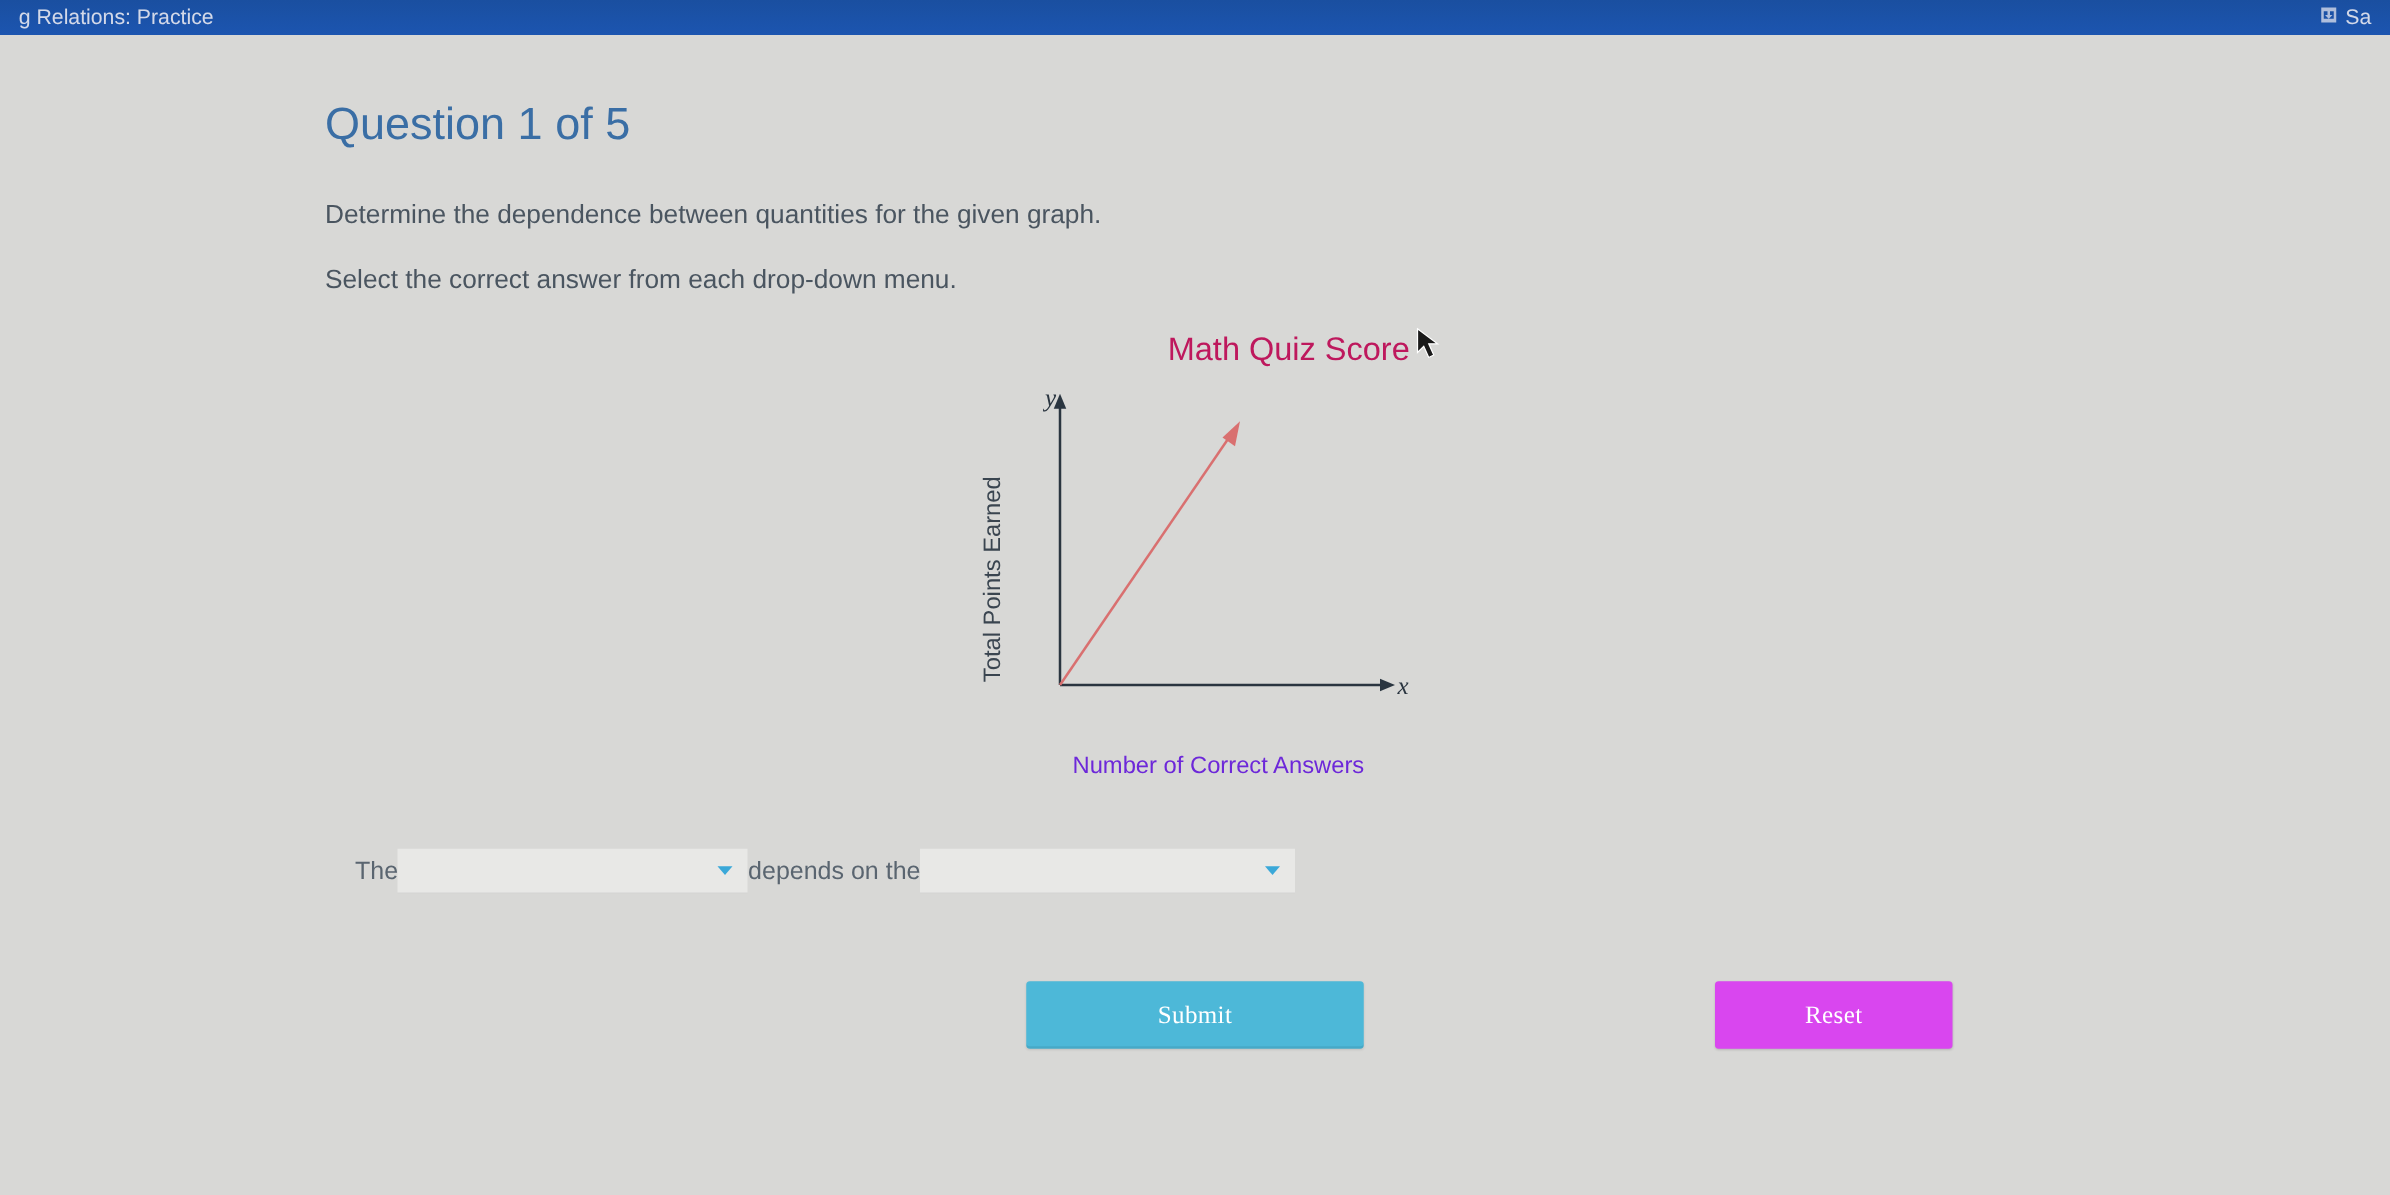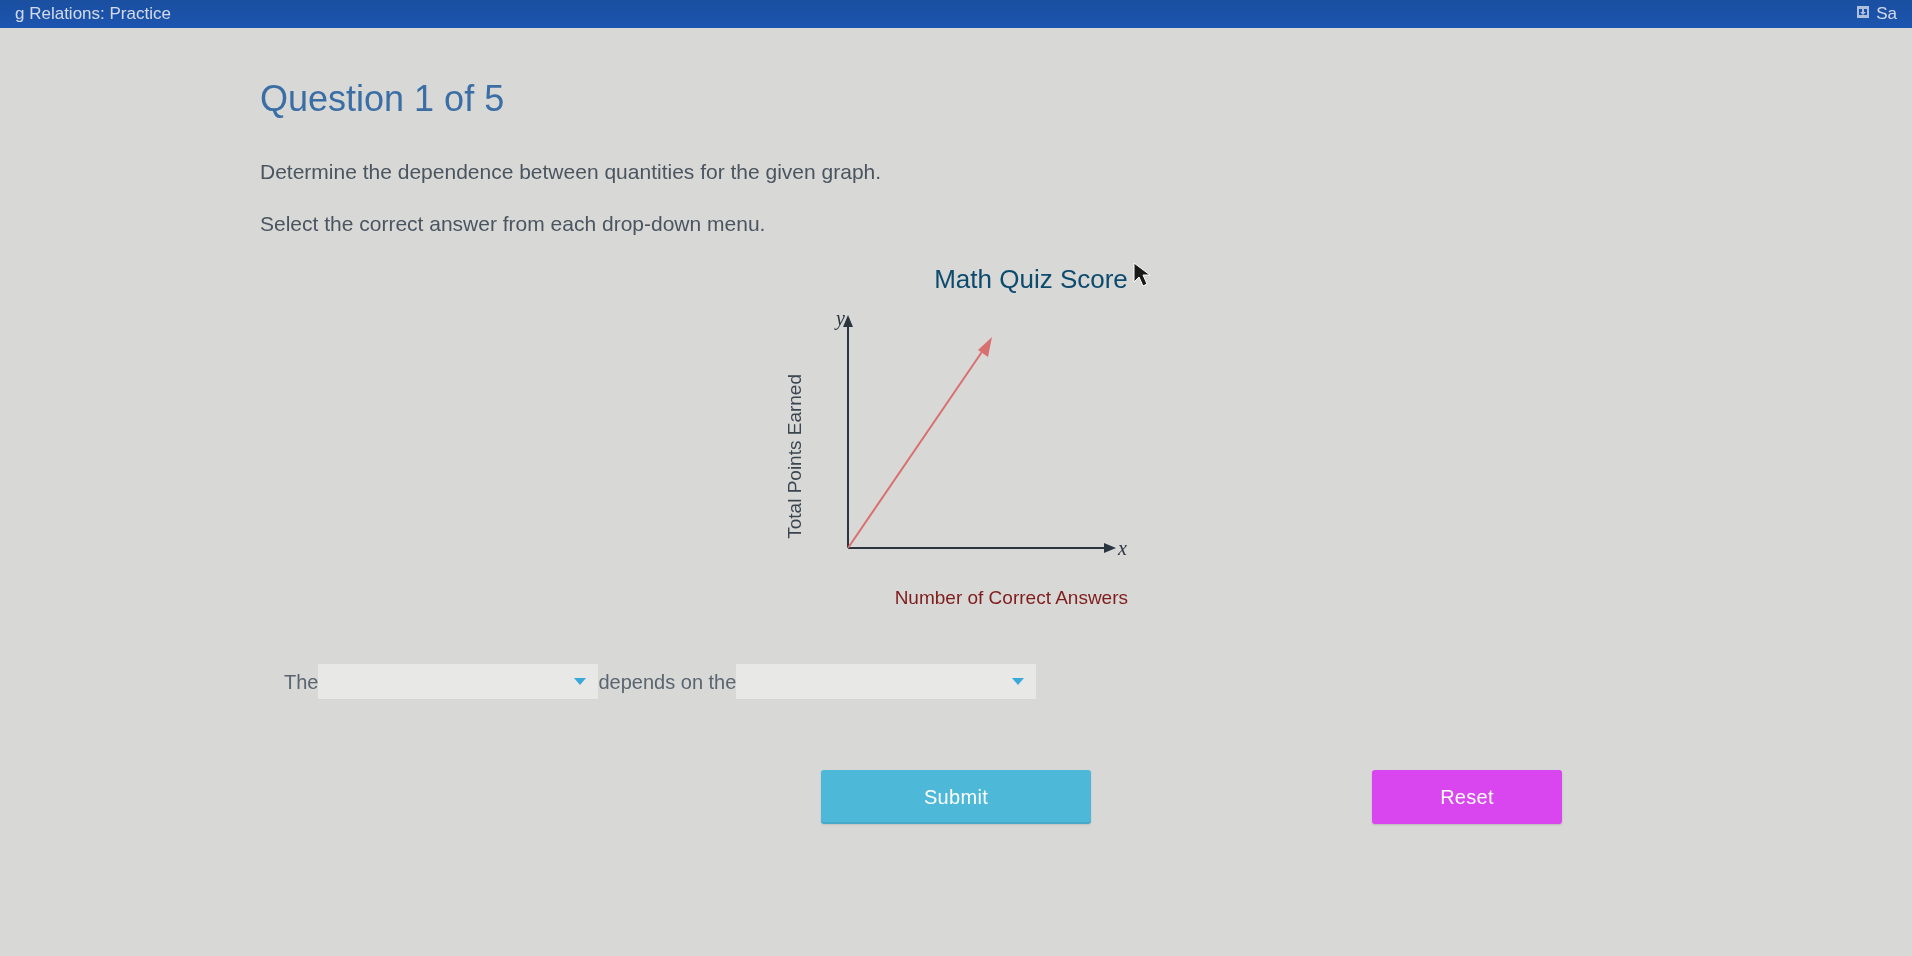--- a/index.html
+++ b/index.html
@@ -44,45 +44,45 @@
 }
 .chart-section {
   width: 100%;
   display: flex;
   flex-direction: column;
   align-items: center;
   margin-top: 10px;
   margin-bottom: 55px;
 }
 .chart-title {
-  color: #0c4a6e;
+  color: #be185d;
   font-size: 26px;
   margin-left: 150px;
   margin-bottom: 8px;
   text-align: center;
 }
 .chart-container {
   display: flex;
   align-items: center;
   gap: 12px;
 }
 .y-axis-label {
   writing-mode: vertical-rl;
   transform: rotate(180deg);
   color: #3a4550;
   font-size: 19px;
 }
 .chart-axes {
   position: relative;
 }
 .x-axis-label {
-  text-align: right;
-  color: #7f1d1d;
+  text-align: left;
+  color: #6d28d9;
   font-size: 19px;
-  margin-top: 10px;
+  margin-top: 24px;
   margin-left: 40px;
 }
 .answer-row {
   display: flex;
   align-items: center;
   margin-left: 24px;
   margin-bottom: 70px;
 }
 .static-text {
   color: #5a6570;
@@ -118,20 +118,21 @@
 .btn {
   border: none;
   color: #fff;
   font-size: 20px;
   height: 54px;
   width: 270px;
   border-radius: 3px;
   cursor: pointer;
   font-weight: 500;
   letter-spacing: 0.3px;
+  font-family: Liberation Serif, serif;
 }
 .btn-submit {
   background: #4db8d8;
   box-shadow: inset 0 -2px 0 rgba(0,0,0,0.08), 0 1px 2px rgba(0,0,0,0.1);
 }
 .btn-reset {
   background: #d946ef;
   position: absolute;
   right: 90px;
   width: 190px;

